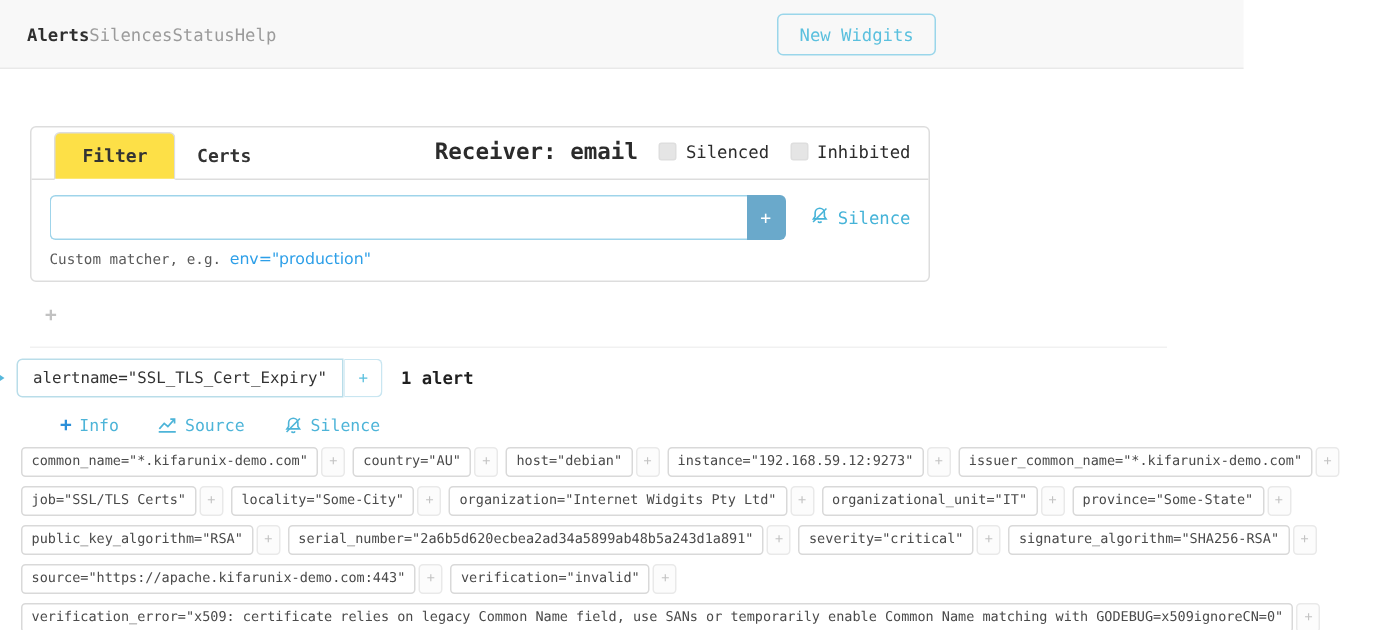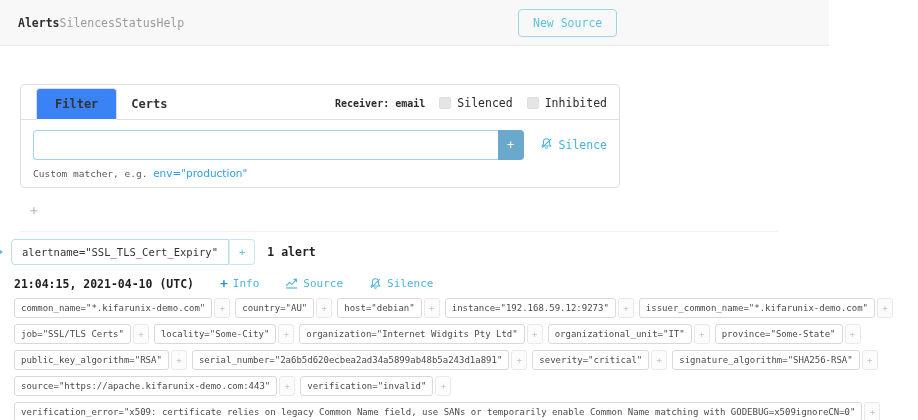--- a/index.html
+++ b/index.html
@@ -17,26 +17,26 @@
   .new-silence-btn { position:absolute; left:518px; top:9px; padding:6px 14px;
     font-size:11.5px; color:#5bc0de; border:1px solid #9ad6ea; border-radius:4px;
     background:transparent; font-family:inherit; cursor:pointer; }
 
   
   .card { position:absolute; left:20px; top:84px; width:600px; height:104px;
     border:1px solid #ddd; border-radius:4px; background:#fff; }
   .tab-row { display:flex; align-items:flex-end; height:35px;
     border-bottom:1px solid #ddd; position:relative; }
   .tab { font-size:12px; font-weight:bold; color:#333; padding:8px 14px; cursor:pointer; }
-  .tab.active { margin-left:15px; background:#3b82f6; border:1px solid #ddd;
+  .tab.active { margin-left:15px; background:#fde047; border:1px solid #ddd;
     border-bottom:1px solid #fff; border-radius:4px 4px 0 0; margin-bottom:-1px;
     padding:8px 18px; }
   .tab-right { margin-left:auto; display:flex; align-items:center; gap:14px;
     padding-right:12px; margin-bottom:9px; }
-  .receiver { font-size:10px; font-weight:bold; color:#2b2b2b; }
+  .receiver { font-size:15px; font-weight:bold; color:#2b2b2b; }
   .chk { display:flex; align-items:center; gap:6px; font-size:11.5px; color:#2b2b2b; cursor:pointer; }
   .chk-box { width:12px; height:12px; background:#e5e5e5; border:1px solid #dedede; border-radius:2px; }
   .input-row { display:flex; align-items:center; margin:10px 12px 0 12px; height:30px; }
   .matcher-input { flex:1; height:30px; border:1px solid #9fd4ea; border-right:none;
     border-radius:4px 0 0 4px; outline:none; font-family:inherit; font-size:12px; padding:0 8px; }
   .add-btn { width:26px; height:30px; background:#6aa9cb; color:#fff; border:none;
     border-radius:0 4px 4px 0; font-size:12px; cursor:pointer; font-family:inherit; }
   .silence-link { display:flex; align-items:center; gap:6px; margin-left:16px;
     color:#45b3d8; font-size:11.5px; cursor:pointer; white-space:nowrap; }
   .helper { margin:7px 12px; font-size:9.5px; color:#5a5a5a; }
@@ -81,21 +81,21 @@
 <body>
 
 <div class="navbar">
   <div class="nav-items">
     <span class="nav-item active">Alerts</span>
     <span class="nav-item">Silences</span>
     <span class="nav-item">Status</span>
     <span class="nav-item">Help</span>
   </div>
 </div>
-<button class="new-silence-btn">New Source</button>
+<button class="new-silence-btn">New Widgits</button>
 
 <div class="card">
   <div class="tab-row">
     <span class="tab active">Filter</span>
     <span class="tab">Certs</span>
     <div class="tab-right">
       <span class="receiver">Receiver: email</span>
       <span class="chk">
         <span class="chk-box"></span>
         <span>Silenced</span>
@@ -134,21 +134,20 @@
 <div class="group-row">
   <span class="caret"></span>
   <span class="group-tag">
     <span class="group-tag-main">alertname="SSL_TLS_Cert_Expiry"</span>
     <span class="group-tag-plus">+</span>
   </span>
   <span class="group-count">1 alert</span>
 </div>
 
 <div class="alert-header">
-  <span class="timestamp">21:04:15, 2021-04-10 (UTC)</span>
   <span class="action">
     <span class="plus-glyph">+</span>
     <span>Info</span>
   </span>
   <span class="action">
     <span>
       <svg width="13" height="13" viewBox="0 0 16 16" fill="none" stroke="#4db4d8" stroke-width="1.4">
         <polyline points="1,13.5 15,13.5"></polyline>
         <polyline points="1.5,11 5.5,6.5 8.5,9 14,3"></polyline>
         <polyline points="10.5,3 14,3 14,6.5"></polyline>

